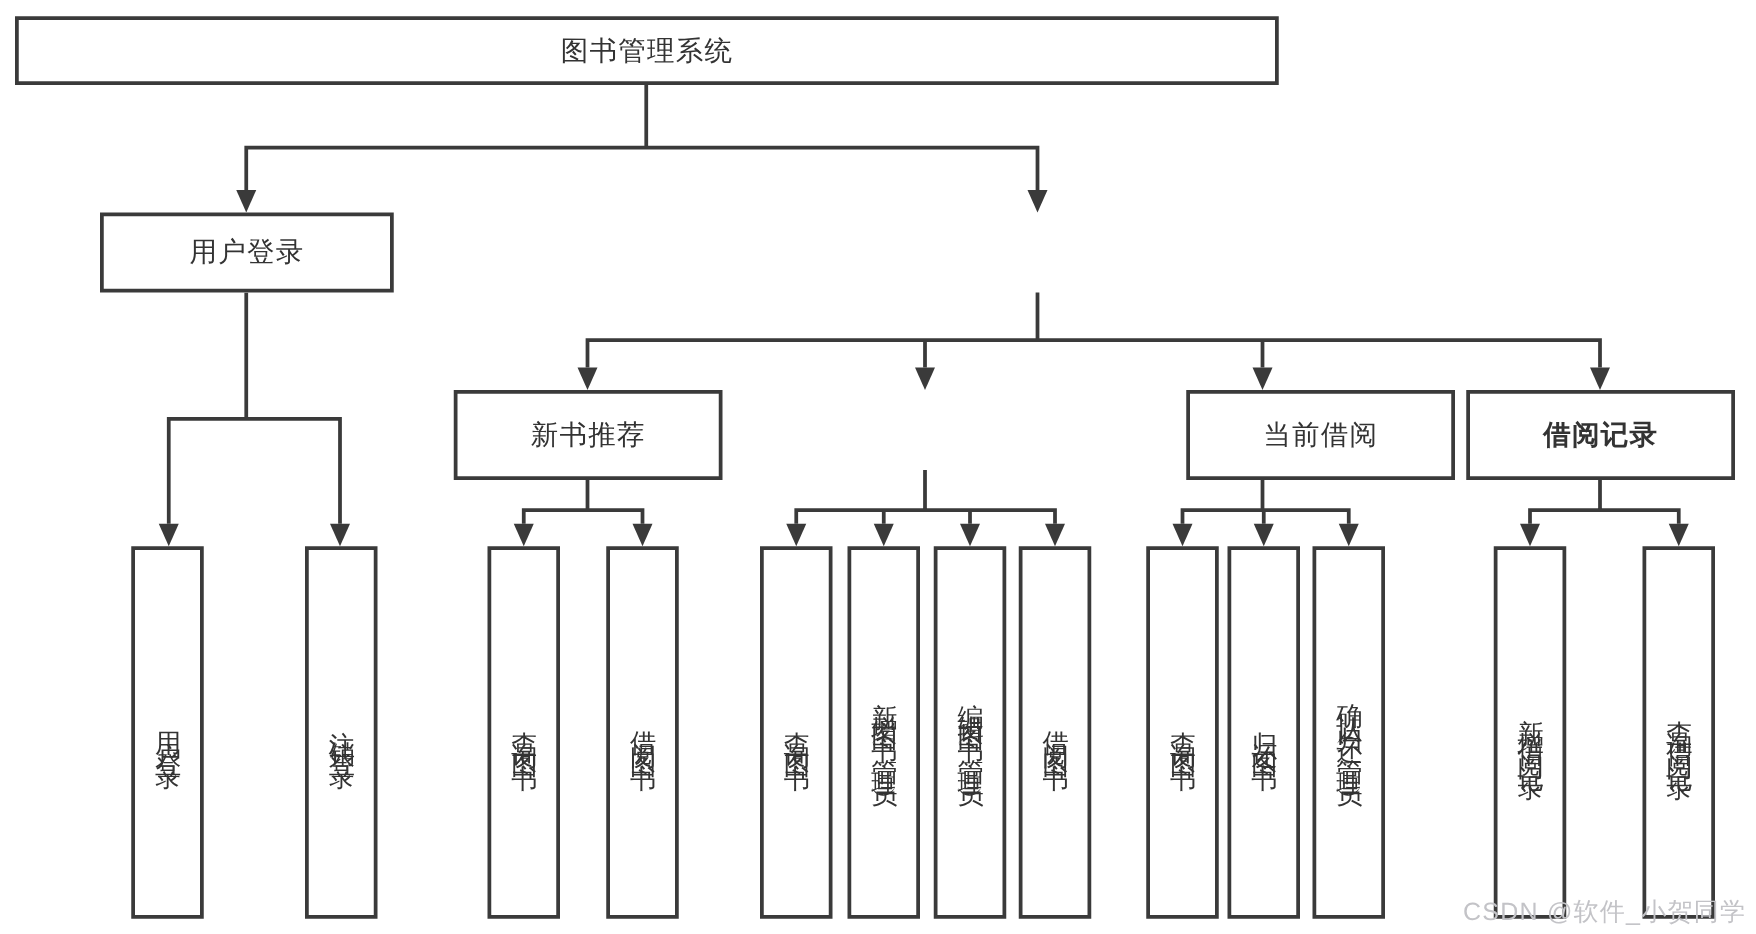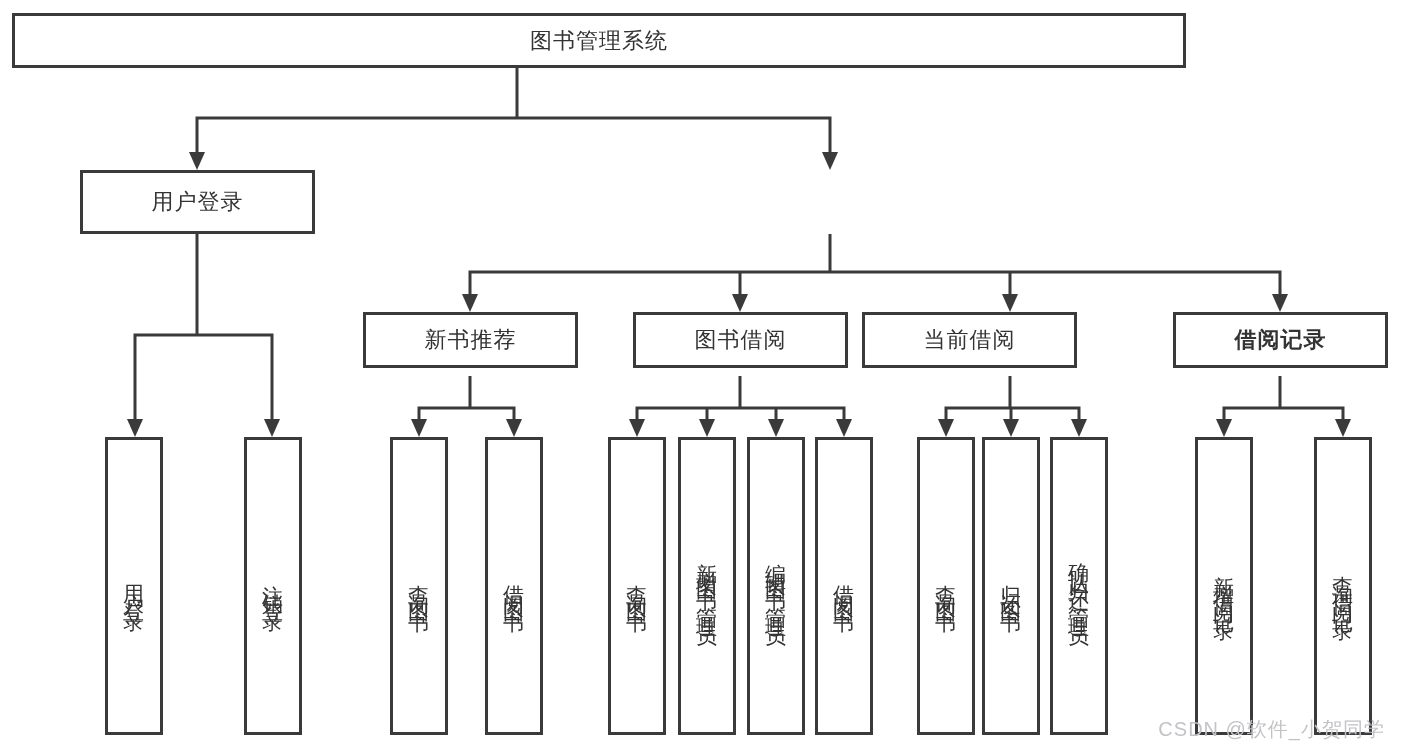--- a/index.html
+++ b/index.html
@@ -23,35 +23,35 @@
     background:#ffffff;
     border:3px solid var(--line);
     display:flex;align-items:center;justify-content:center;
     z-index:2;
   }
   .hlabel{
     font-size:22px;
     letter-spacing:1px;
     white-space:nowrap;
   }
-  .root{left:12px;top:13px;width:1174px;height:55px;}
+  .root{left:12px;top:13px;width:1011px;height:55px;}
   .lvl2{top:170px;width:235px;height:64px;}
-  .hdr{top:312px;width:215px;height:56px;}
+  .hdr{top:312px;width:215px;height:72px;}
   .leaf{top:437px;width:58px;height:298px;}
   .vlabel{
     writing-mode:vertical-rl;
     text-orientation:mixed;
     font-size:21px;
     letter-spacing:9px;
     line-height:1;
     white-space:nowrap;
   }
   .watermark{
     position:absolute;
-    right:20px;bottom:4px;
+    right:8px;bottom:4px;
     font-size:20px;
     color:var(--wm);
     letter-spacing:1px;
     z-index:3;
     white-space:nowrap;
   }
 </style>
 </head>
 <body>
 
@@ -111,24 +111,21 @@
     <span class="hlabel">图书管理系统</span>
   </div>
 
   <div class="box lvl2" style="left:80px;">
     <span class="hlabel">用户登录</span>
   </div>
 
   <div class="box hdr" style="left:363px;">
     <span class="hlabel">新书推荐</span>
   </div>
-  <div class="box hdr" style="left:633px;">
-    <span class="hlabel">图书借阅</span>
-  </div>
-  <div class="box hdr" style="left:862px;">
+  <div class="box hdr" style="left:949px;">
     <span class="hlabel">当前借阅</span>
   </div>
   <div class="box hdr" style="left:1173px;font-weight:bold;">
     <span class="hlabel">借阅记录</span>
   </div>
 
   <div class="box leaf" style="left:105px;">
     <span class="vlabel">用户登录</span>
   </div>
   <div class="box leaf" style="left:244px;">

